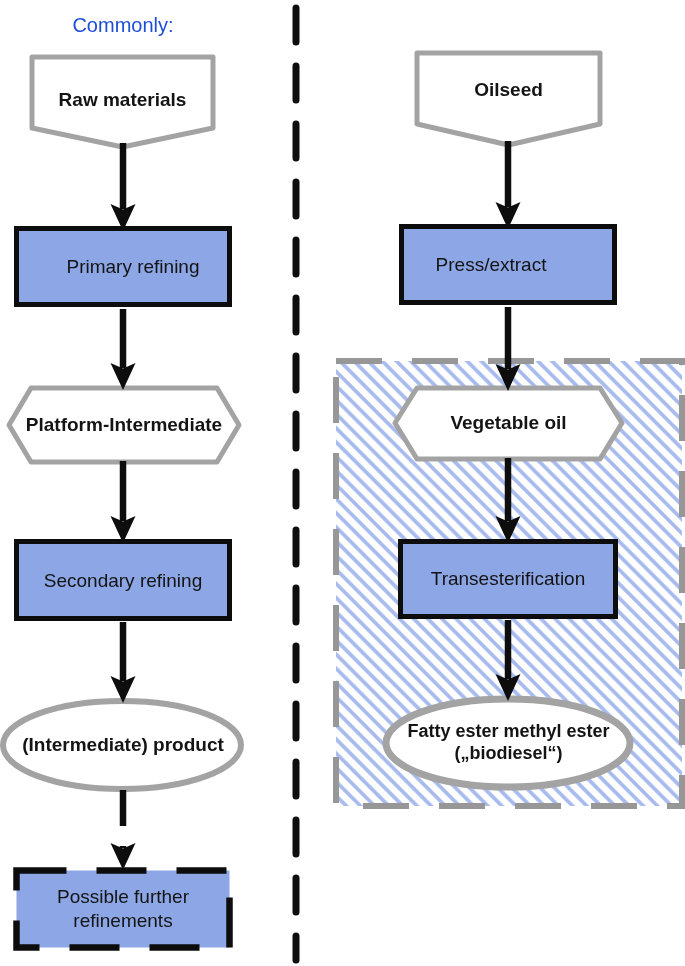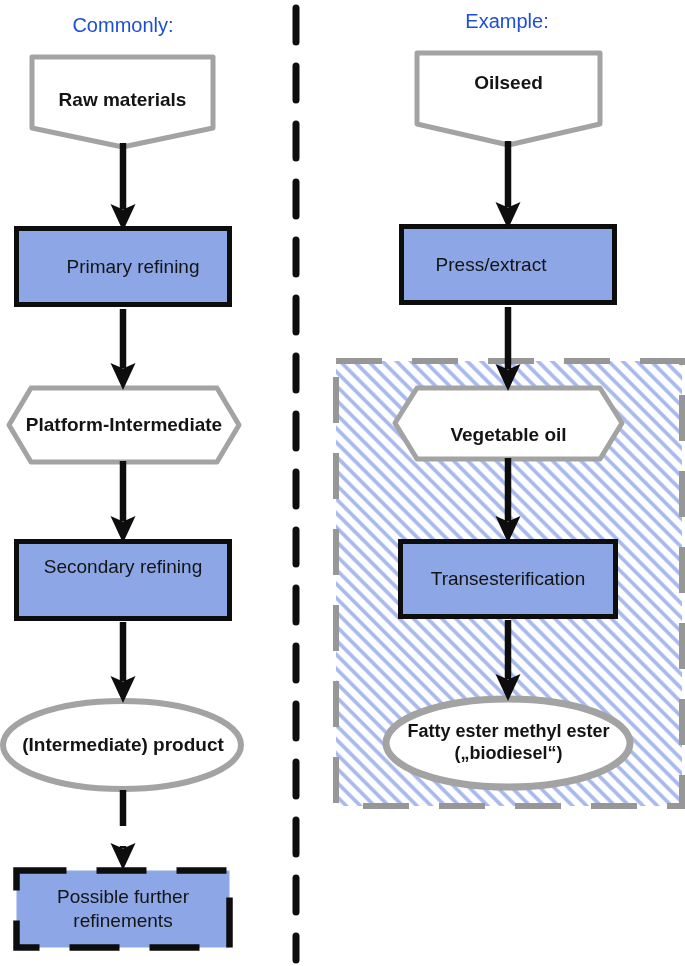--- a/index.html
+++ b/index.html
@@ -32,29 +32,29 @@
     pointer-events: none;
   }
   .label.bold { font-weight: bold; }
   .label.title { font-size: 20px; color: #1d4ed8; }
 
   
   #lbl-title-left   { left: 43px;  top: 12px;  width: 160px; height: 26px; }
   #lbl-raw          { left: 32px;  top: 57px;  width: 181px; height: 85px; }
   #lbl-primary      { left: 14px;  top: 226px; width: 238px; height: 81px; }
   #lbl-platform     { left: 9px;   top: 387px; width: 230px; height: 76px; }
-  #lbl-secondary    { left: 14px;  top: 526px; width: 218px; height: 82px; }
+  #lbl-secondary    { left: 14px;  top: 540px; width: 218px; height: 82px; }
   #lbl-intermediate { left: 7px;   top: 700px; width: 232px; height: 90px; }
   #lbl-possible     { left: 20px;  top: 867px; width: 206px; height: 83px; }
 
   
   #lbl-title-right  { left: 427px; top: 8px;   width: 160px; height: 26px; }
-  #lbl-oilseed      { left: 417px; top: 40px;  width: 183px; height: 85px; }
+  #lbl-oilseed      { left: 417px; top: 47px;  width: 183px; height: 85px; }
   #lbl-press        { left: 399px; top: 224px; width: 184px; height: 81px; }
-  #lbl-veg          { left: 395px; top: 387px; width: 227px; height: 72px; margin-top: 12px; }
+  #lbl-veg          { left: 395px; top: 387px; width: 227px; height: 72px; }
   #lbl-trans        { left: 398px; top: 539px; width: 220px; height: 80px; }
   #lbl-fame         { left: 391px; top: 700px; width: 235px; height: 86px; font-size: 18px; }
 </style>
 </head>
 <body>
 
 <div class="canvas">
 
   <svg width="685" height="966" viewBox="0 0 685 966">
     <defs>
@@ -136,21 +136,20 @@
   <div class="label" id="lbl-primary">Primary refining</div>
 
   <div class="label bold" id="lbl-platform">Platform-Intermediate</div>
 
   <div class="label" id="lbl-secondary">Secondary refining</div>
 
   <div class="label bold" id="lbl-intermediate">(Intermediate) product</div>
 
   <div class="label" id="lbl-possible">Possible further refinements</div>
 
-  <div class="label title" id="lbl-title-right">Example:</div>
 
   <div class="label bold" id="lbl-oilseed">Oilseed</div>
 
   <div class="label" id="lbl-press">Press/extract</div>
 
   <div class="label bold" id="lbl-veg">Vegetable oil</div>
 
   <div class="label" id="lbl-trans">Transesterification</div>
 
   <div class="label bold" id="lbl-fame">Fatty ester methyl ester („biodiesel“)</div>

